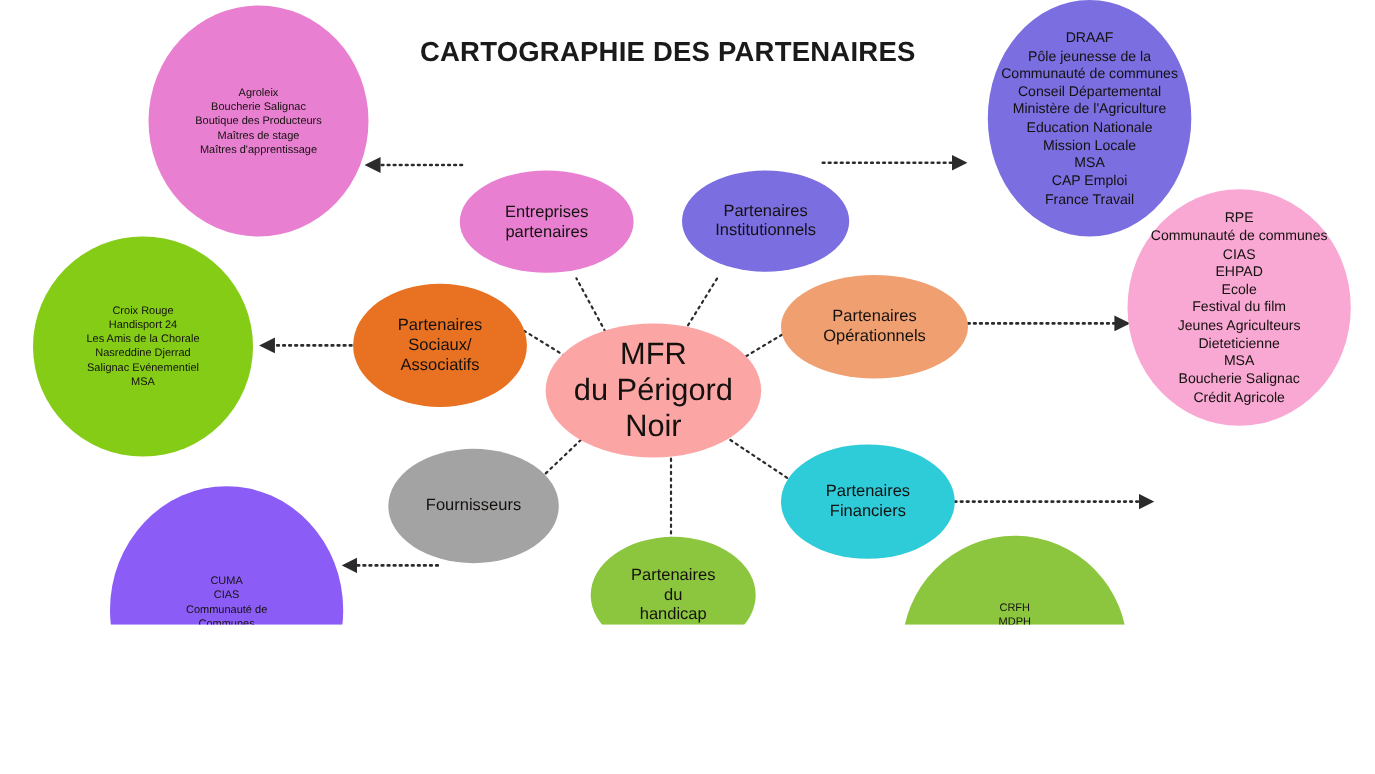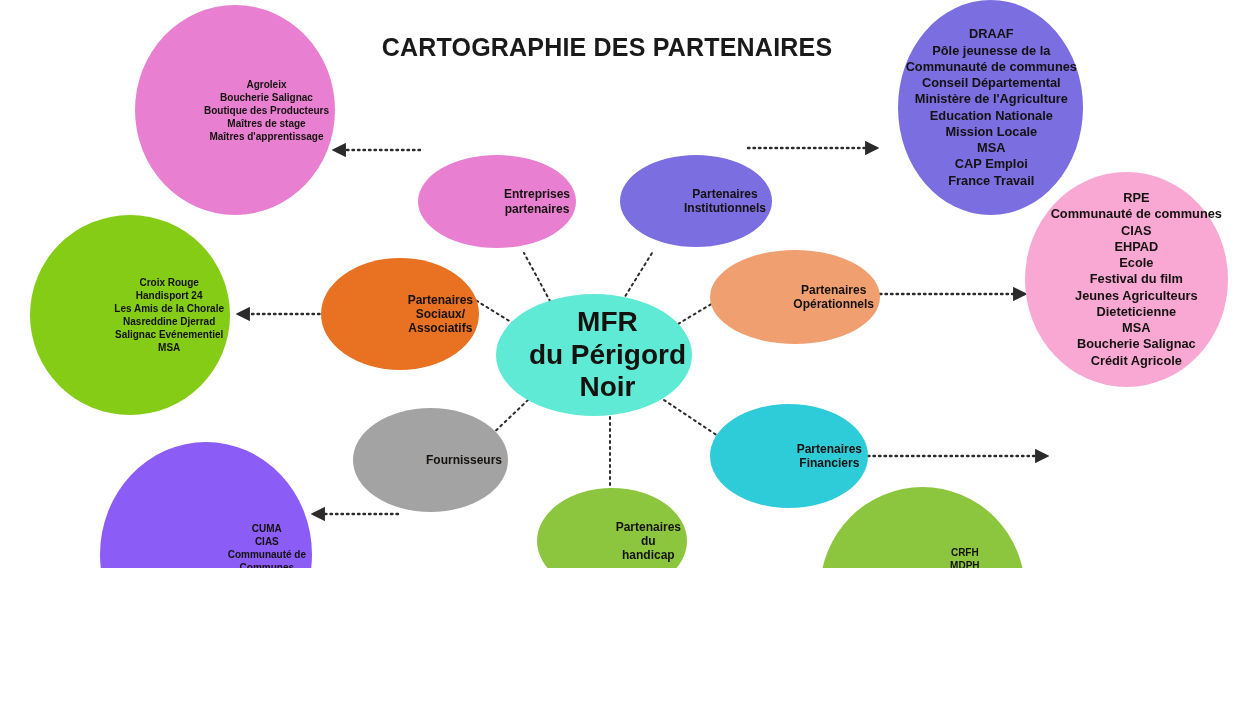--- a/index.html
+++ b/index.html
@@ -22,38 +22,38 @@
     position: absolute;
     left: 0; top: 0;
     width: 1250px;
     height: 704px;
     pointer-events: none;
   }
   .node {
     position: absolute;
     display: flex;
     align-items: center;
-    justify-content: flex-end;
+    justify-content: center;
     text-align: center;
     border-radius: 50%;
     box-sizing: border-box;
     color: #14110f;
-    font-weight: bold;
+    font-weight: normal;
     line-height: 1.18;
     z-index: 2;
   }
   .node .label {
     display: block;
     padding: 0 6px;
     white-space: pre-line;
   }
   
   .n-center { font-size: 28px; line-height: 1.16; }
   
-  .n-cat { font-size: 12px; }
+  .n-cat { font-size: 15px; }
   
   .n-leaf { font-size: 10px; line-height: 1.30; }
   .n-leaf-sm { font-size: 12.8px; line-height: 1.27; }
 
   #title {
     position: absolute;
     left: 0;
     top: 33px;
     width: 1250px;
     text-align: center;
@@ -195,19 +195,19 @@
     <span class="label">Partenaires
 Financiers</span>
   </div>
 
   <div class="node n-cat" style="left:537px; top:488px; width:150px; height:106px; background:#8cc63e;">
     <span class="label">Partenaires
 du
 handicap</span>
   </div>
 
-  <div class="node n-center" style="left:496px; top:294px; width:196px; height:122px; background:#5eead4;">
+  <div class="node n-center" style="left:496px; top:294px; width:196px; height:122px; background:#fca5a5;">
     <span class="label">MFR
 du Périgord
 Noir</span>
   </div>
 
 </div>
 
 </body></html>

